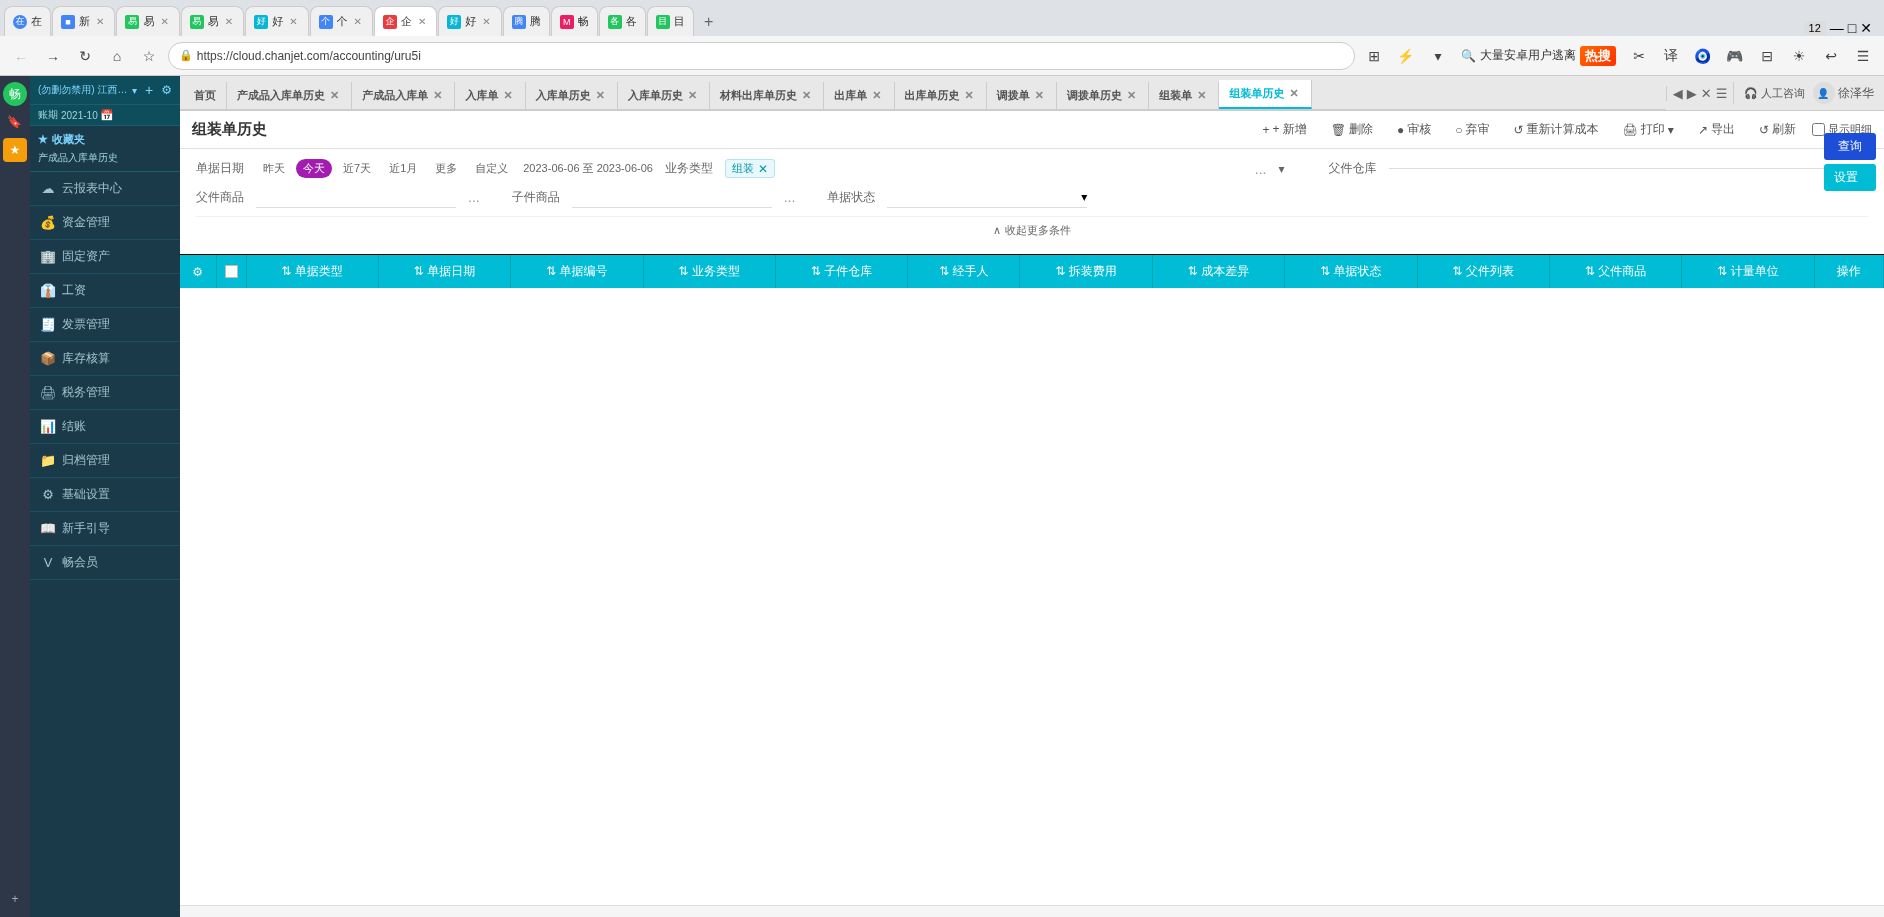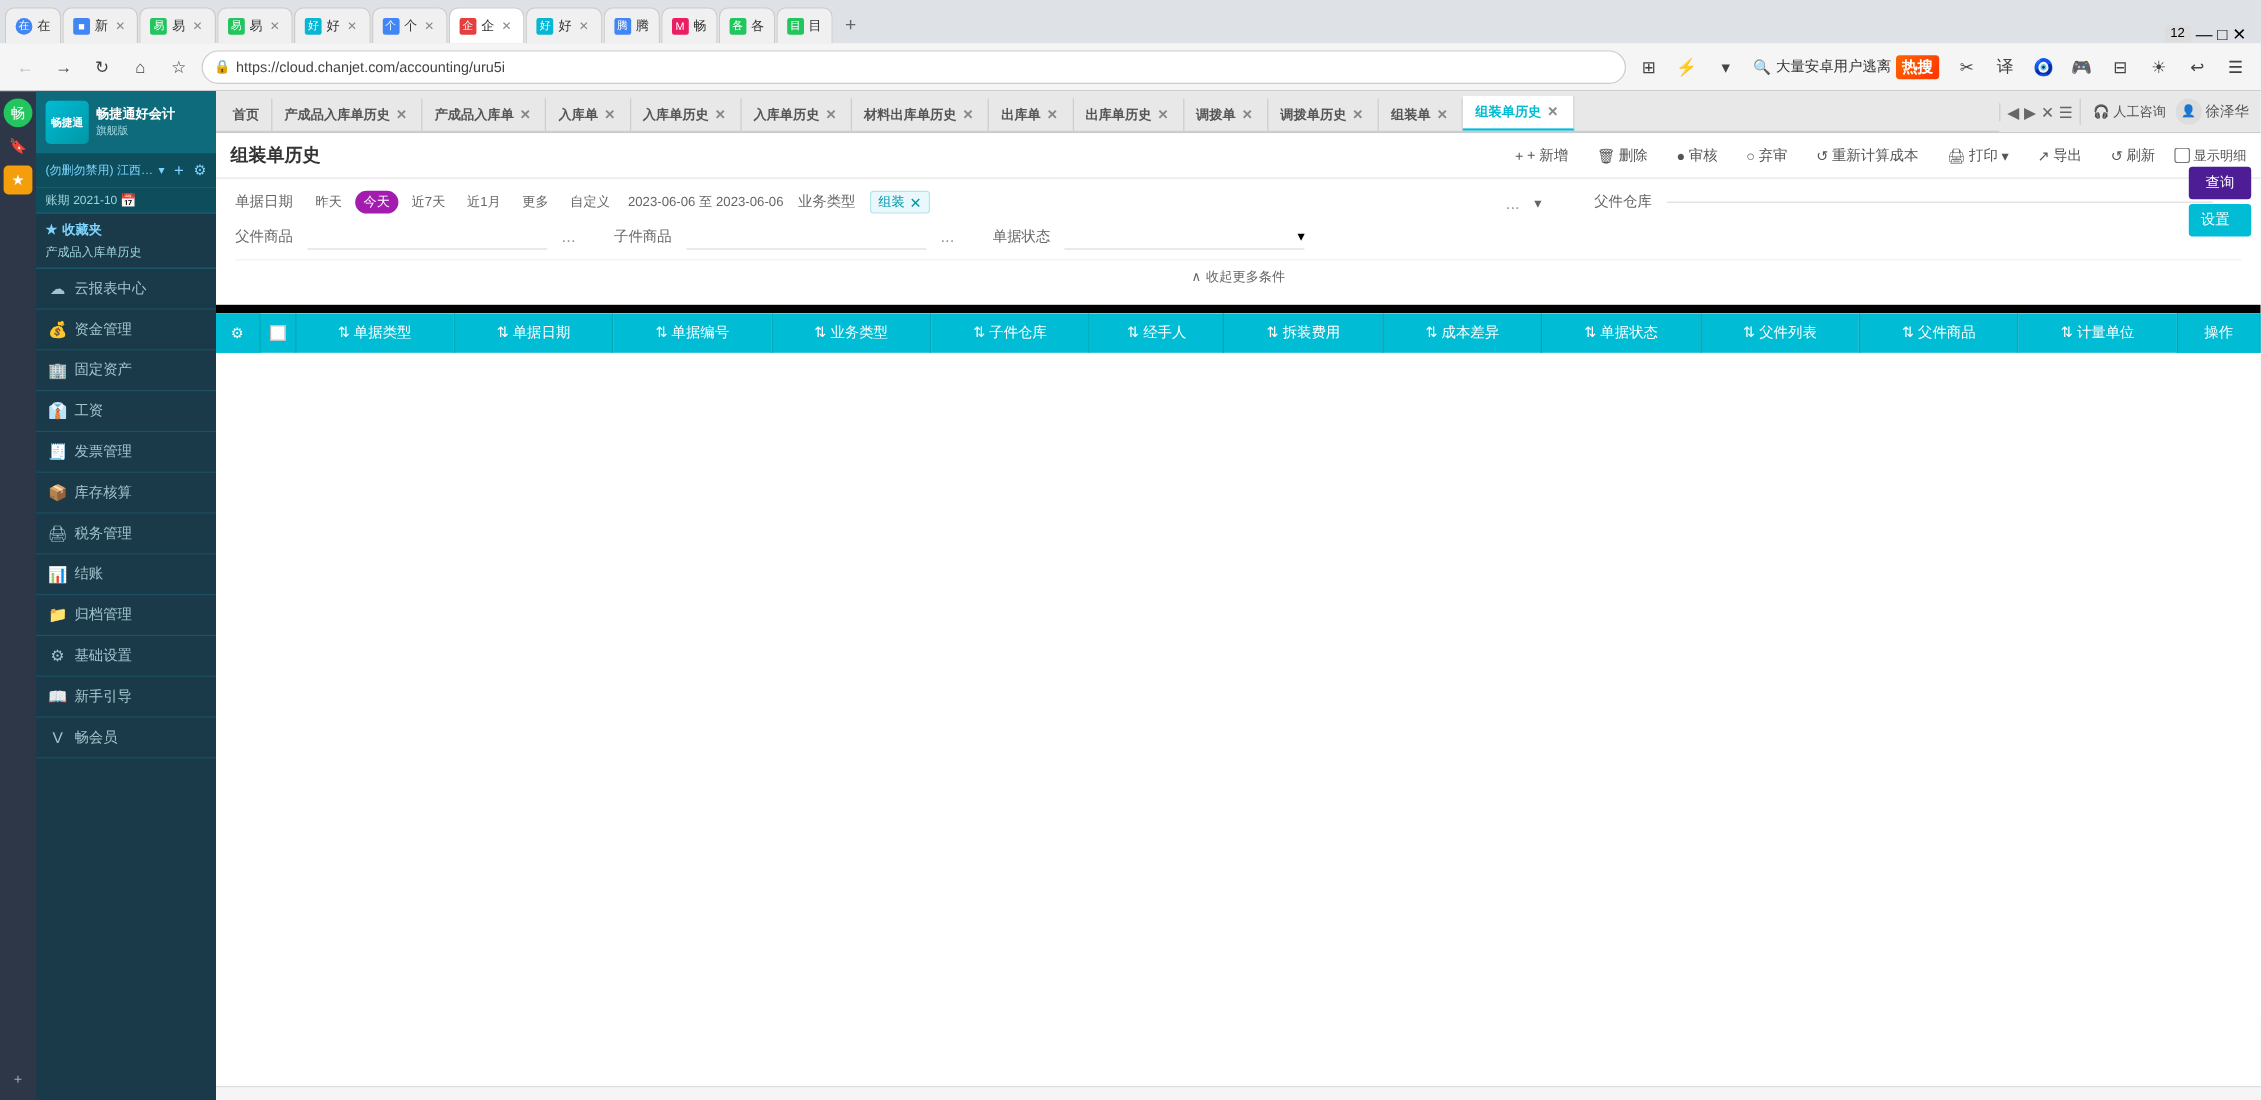--- a/index.html
+++ b/index.html
@@ -56,26 +56,26 @@
     .app-tabs { display: flex; align-items: center; background: #e8e8e8; border-bottom: 1px solid #ccc; min-height: 34px; overflow-x: auto; padding: 0 4px; }
     .app-tab { display: flex; align-items: center; padding: 6px 10px; font-size: 11px; color: #555; cursor: pointer; white-space: nowrap; gap: 3px; border-right: 1px solid #ccc; }
     .app-tab.active { background: #fff; color: #00bcd4; border-bottom: 2px solid #00bcd4; }
     .app-tab .tab-close { color: #888; font-size: 11px; padding: 0 2px; cursor: pointer; }
 
     
     .toolbar { display: flex; align-items: center; background: #fff; padding: 6px 12px; border-bottom: 1px solid #e0e0e0; gap: 8px; flex-wrap: wrap; }
     .page-title { font-size: 15px; font-weight: bold; color: #333; margin-right: 10px; }
     .toolbar-spacer { flex: 1; }
     .toolbar-btn { display: flex; align-items: center; gap: 3px; padding: 4px 8px; font-size: 12px; color: #555; cursor: pointer; border-radius: 3px; }
-    .query-btn { background: #4c1d95; color: #fff; padding: 5px 14px; border-radius: 3px; font-size: 12px; cursor: pointer; }
+    .query-btn { background: #1d4ed8; color: #fff; padding: 5px 14px; border-radius: 3px; font-size: 12px; cursor: pointer; }
     .settings-btn { background: #00bcd4; color: #fff; padding: 5px 10px; border-radius: 3px; font-size: 12px; cursor: pointer; }
     .display-check { display: flex; align-items: center; gap: 3px; font-size: 11px; color: #555; }
 
     
-    .filter-area { background: #fff; padding: 10px 16px; border-bottom: 7px solid #000000; }
+    .filter-area { background: #fff; padding: 10px 16px; border-bottom: 1px solid #000000; }
     .filter-row { display: flex; align-items: center; gap: 12px; margin-bottom: 8px; flex-wrap: wrap; }
     .filter-label { font-size: 12px; color: #666; white-space: nowrap; }
     .date-filter { display: flex; align-items: center; gap: 4px; }
     .date-btn { padding: 2px 7px; font-size: 11px; color: #666; cursor: pointer; border-radius: 2px; }
     .date-btn.active { background: #a21caf; color: #fff; border-radius: 10px; }
     .date-range { font-size: 11px; color: #666; margin-left: 4px; }
     .filter-tag { display: flex; align-items: center; gap: 4px; background: #e8f8fc; border: 1px solid #b3e5ef; border-radius: 3px; padding: 1px 6px; font-size: 11px; color: #0097a7; }
     .filter-tag .remove { cursor: pointer; color: #0097a7; font-size: 12px; }
     .filter-dots { color: #999; cursor: pointer; font-size: 14px; }
     .collapse-bar { display: flex; align-items: center; justify-content: center; padding: 6px; cursor: pointer; color: #666; font-size: 11px; gap: 4px; border-top: 1px solid #f0f0f0; }
@@ -203,29 +203,20 @@
 
   <div class="icon-sidebar">
     <div class="si green">畅</div>
     <div class="si">🔖</div>
     <div class="si yellow">★</div>
     <div style="flex:1;"></div>
     <div class="si">+</div>
   </div>
 
   <div class="main-sidebar">
-    <div class="sidebar-header">
-      <div class="sidebar-logo">
-        <span style="font-size:9px;font-weight:bold;color:#fff;">畅捷通</span>
-      </div>
-      <div>
-        <div class="sidebar-logo-text">畅捷通好会计</div>
-        <div class="sidebar-logo-sub">旗舰版</div>
-      </div>
-    </div>
 
     <div class="company-selector">
       <span style="font-size:10px;color:#7dd3fc;flex:1;overflow:hidden;text-overflow:ellipsis;white-space:nowrap;">(勿删勿禁用) 江西服宝测试专用</span>
       <span style="color:#7dd3fc;font-size:10px;">▾</span>
       <span style="color:#7dd3fc;font-size:14px;margin-left:4px;">+</span>
       <span style="color:#7dd3fc;font-size:12px;margin-left:4px;">⚙</span>
     </div>
 
     <div class="period-info">
       <span>账期</span>

